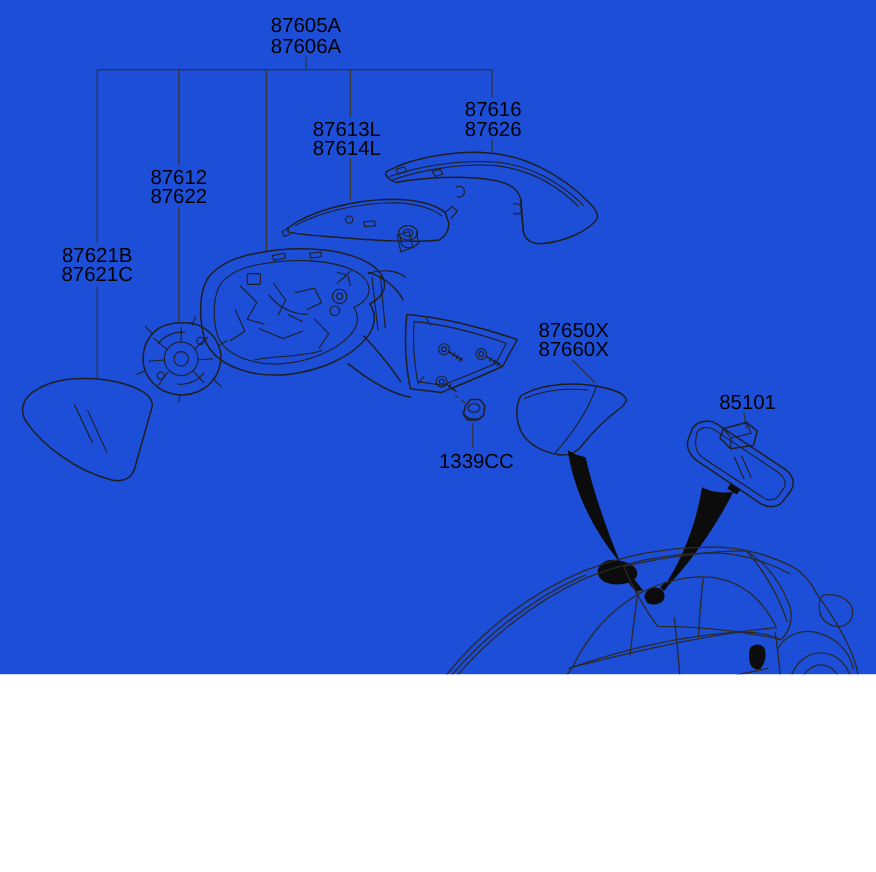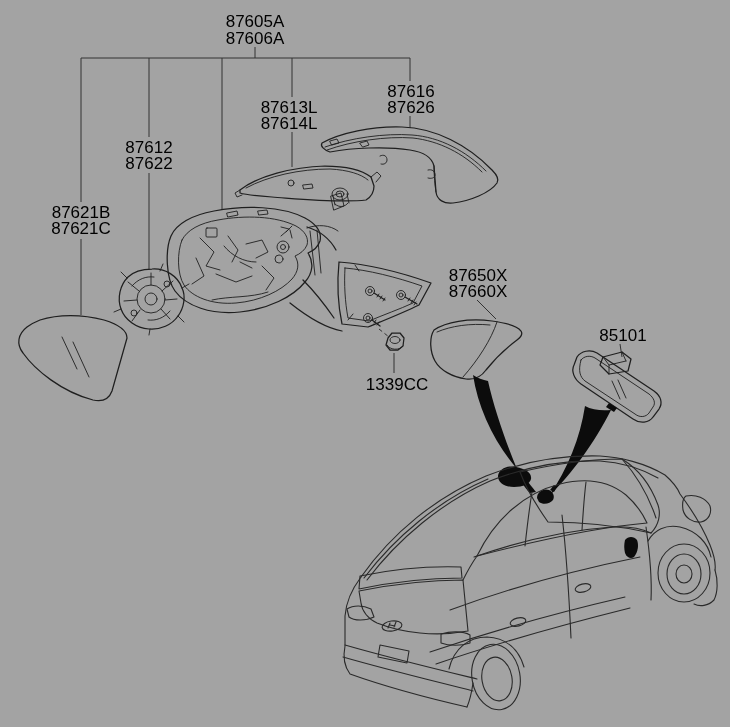--- a/index.html
+++ b/index.html
@@ -1,16 +1,16 @@
 <!DOCTYPE html>
 <html><head>
 <meta charset="utf-8">
 <style>
   html,body{margin:0;padding:0;background:#ffffff;}
-  .stage{position:relative;width:730px;height:727px;background:#a3a3a3;overflow:hidden;}
+  .stage{position:relative;width:730px;height:562px;background:#1d4ed8;overflow:hidden;}
   svg{position:absolute;left:0;top:0;}
   .ln{fill:none;stroke:#1f1f1f;stroke-width:1.25;stroke-linecap:round;stroke-linejoin:round;}
   .thin{fill:none;stroke:#1f1f1f;stroke-width:0.9;stroke-linecap:round;stroke-linejoin:round;}
   .car{fill:none;stroke:#2a2a2a;stroke-width:1.1;stroke-linecap:round;stroke-linejoin:round;}
   .ld{fill:none;stroke:#333;stroke-width:1;}
   .dash{fill:none;stroke:#333;stroke-width:1;stroke-dasharray:4 3;}
   .blk{fill:#0c0c0c;stroke:none;}
   .lbl{font-family:"Liberation Sans",sans-serif;font-size:17px;fill:#000;text-anchor:middle;}
 </style>
 </head>

